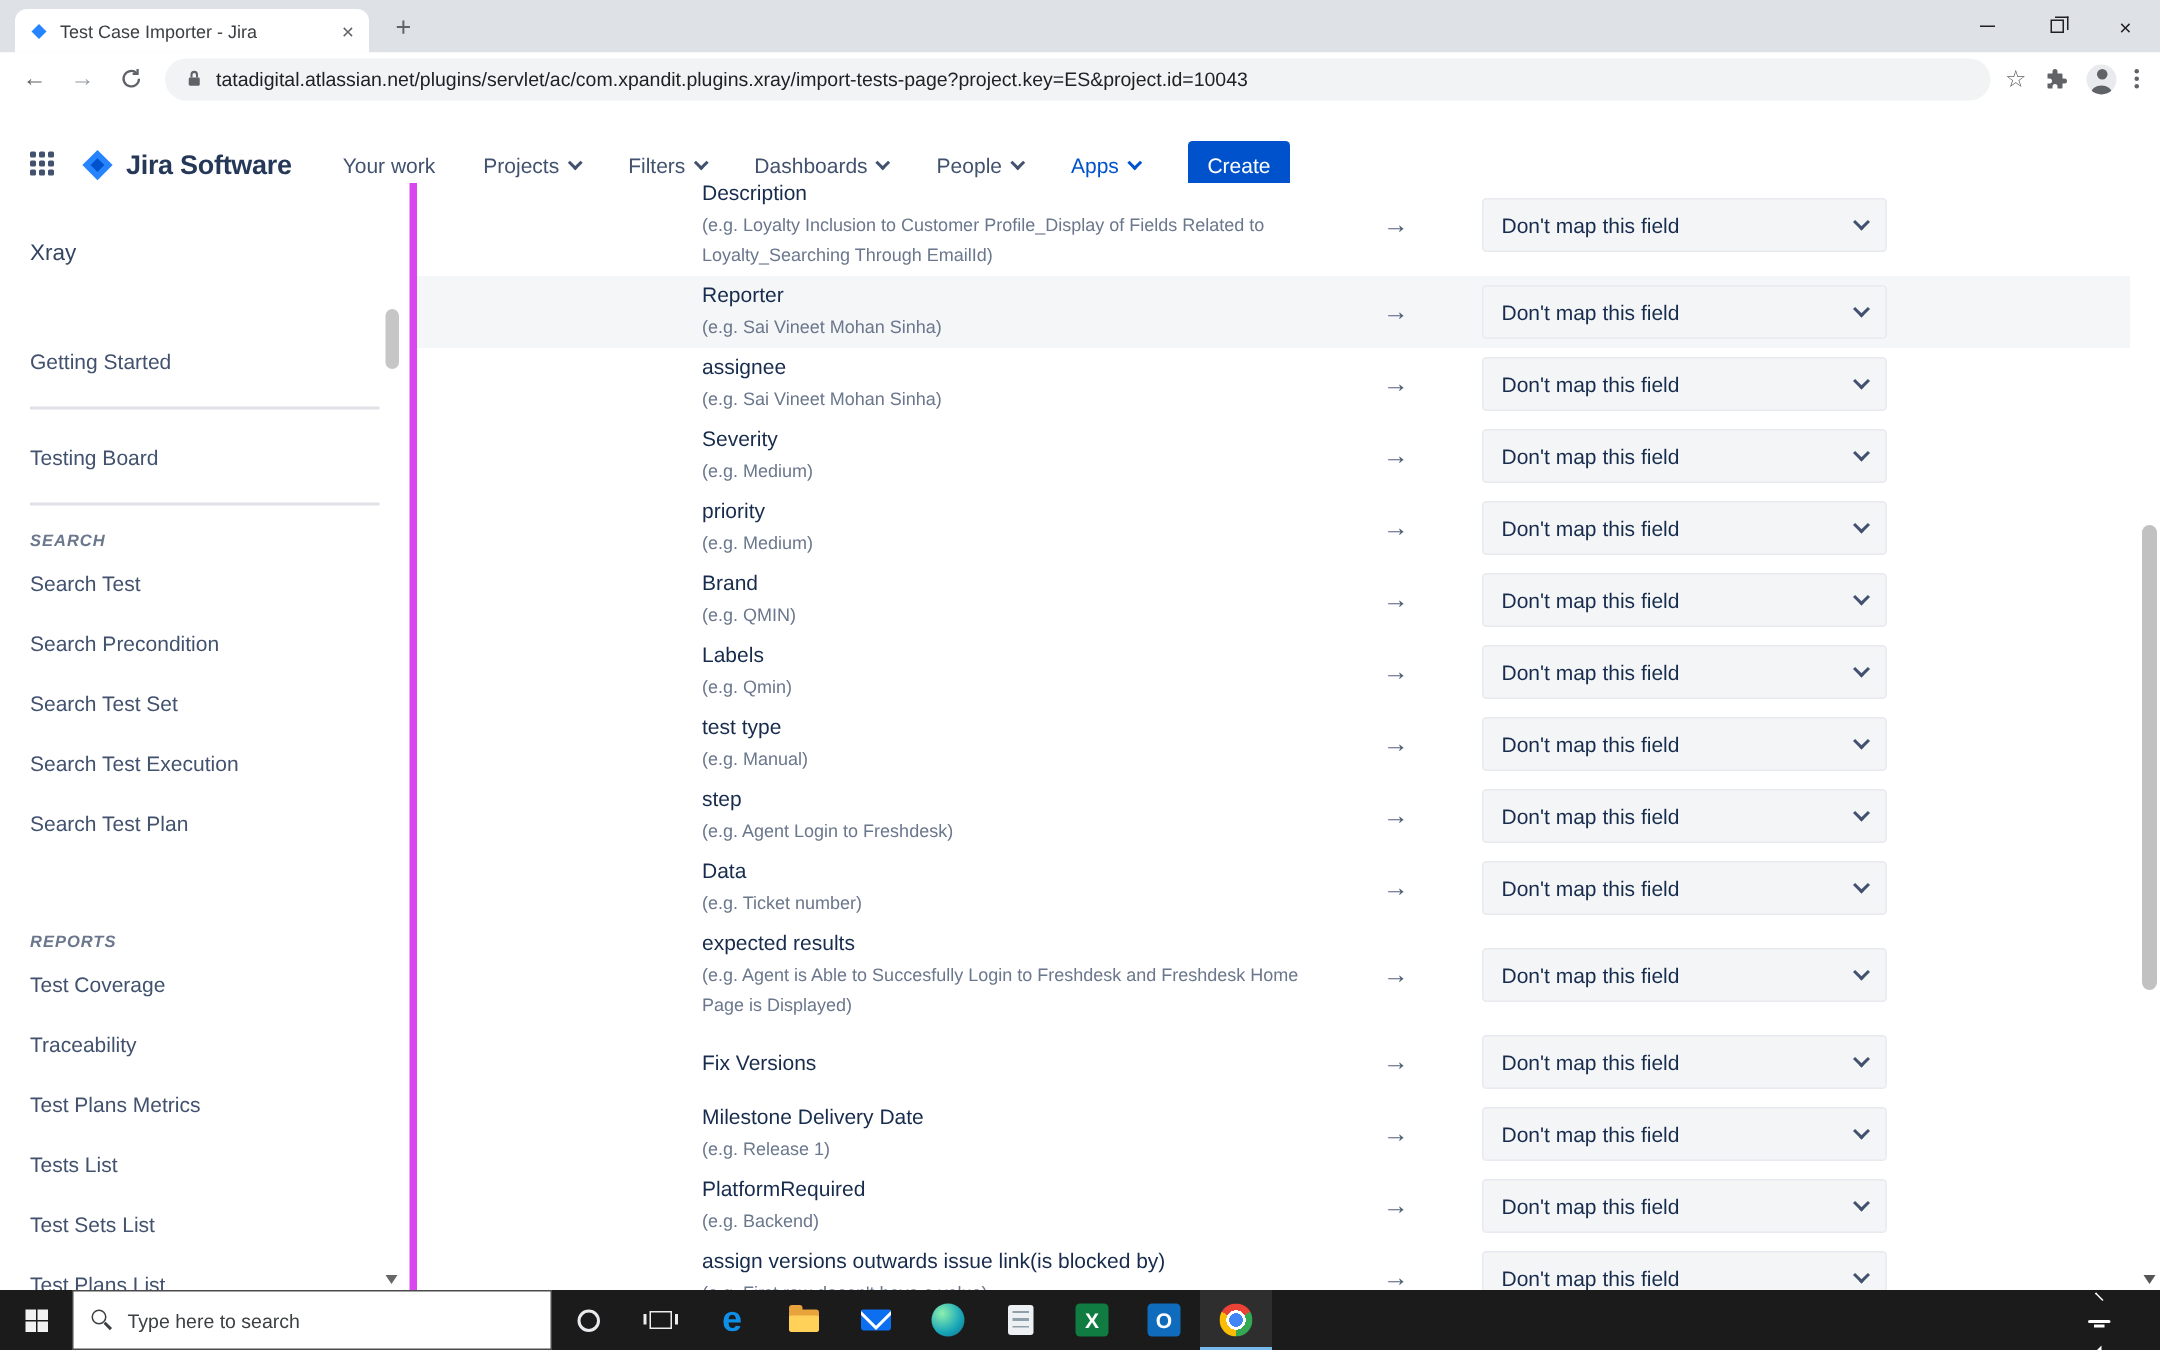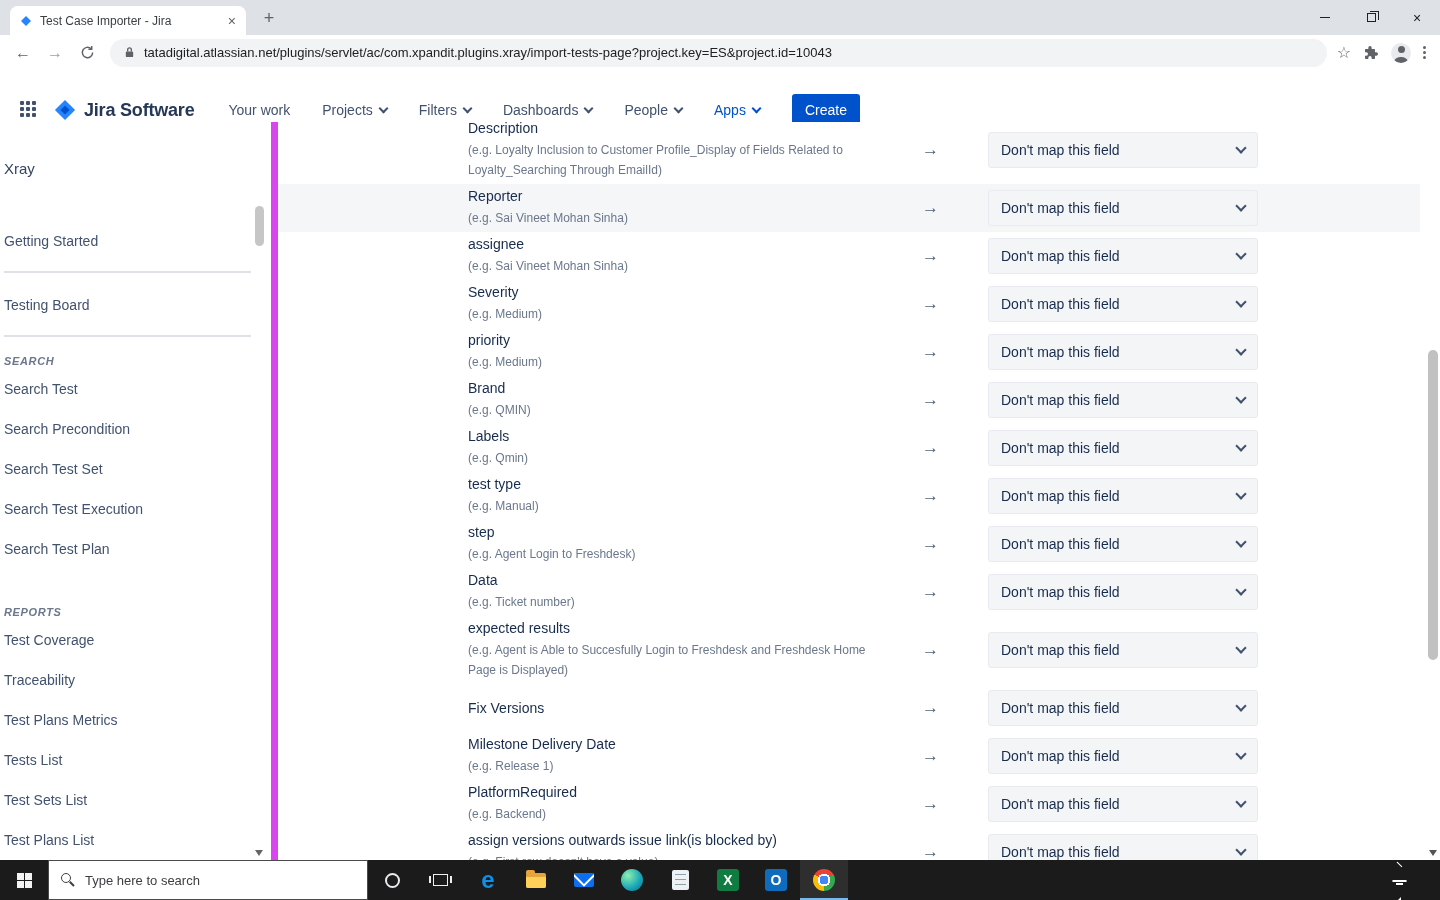--- a/index.html
+++ b/index.html
@@ -55,28 +55,28 @@
   .nav-item.active { color:#0052CC; box-shadow:inset 0 -3px 0 #0052CC; }
   .caret { width:7px; height:7px; border-right:2px solid currentColor; border-bottom:2px solid currentColor;
            transform:rotate(45deg); margin-top:-4px; }
   .create-btn { background:#0052CC; color:#fff; font-size:14px; border:none; border-radius:3px;
                 padding:8px 13px; margin-left:4px; }
 
   
   .app-body { position:absolute; top:122px; bottom:40px; left:0; right:0; display:flex; background:#fff; }
 
   
-  .sidebar { width:278px; flex:0 0 278px; border-right:7px solid #d946ef; position:relative;
-             padding-left:4px; overflow:hidden; }
+  .sidebar { width:278px; flex:0 0 278px; border-right:5px solid #d946ef; position:relative;
+             padding-left:20px; overflow:hidden; }
   .side-title { margin-top:38px; font-size:15px; color:#344563; }
   .side-content > .side-section:first-of-type { margin-top:44px; }
   .side-item { height:40px; display:flex; align-items:center; font-size:14px; color:#42526E; cursor:default; }
   .side-divider { height:2px; background:#DFE1E6; margin:10px 20px 12px 0; }
   .side-heading { margin:18px 0 2px; font-size:11px; font-weight:700; color:#6B778C; letter-spacing:0.06em;font-style:italic; }
-  .side-section.gap-lg { margin-top:37px; }
+  .side-section.gap-lg { margin-top:53px; }
   .side-scroll-thumb { position:absolute; right:7px; top:84px; width:9px; height:40px;
                        background:#C6C6C6; border-radius:5px; }
   .side-scroll-arrow { position:absolute; right:8px; bottom:4px; width:0; height:0;
                        border-left:4px solid transparent; border-right:4px solid transparent;
                        border-top:6px solid #666; }
 
   
   .main { flex:1; position:relative; overflow:hidden; }
   .rows { position:absolute; top:0; left:0; right:20px; }
   .map-row { display:flex; align-items:center; min-height:48px; padding-left:190px; }

